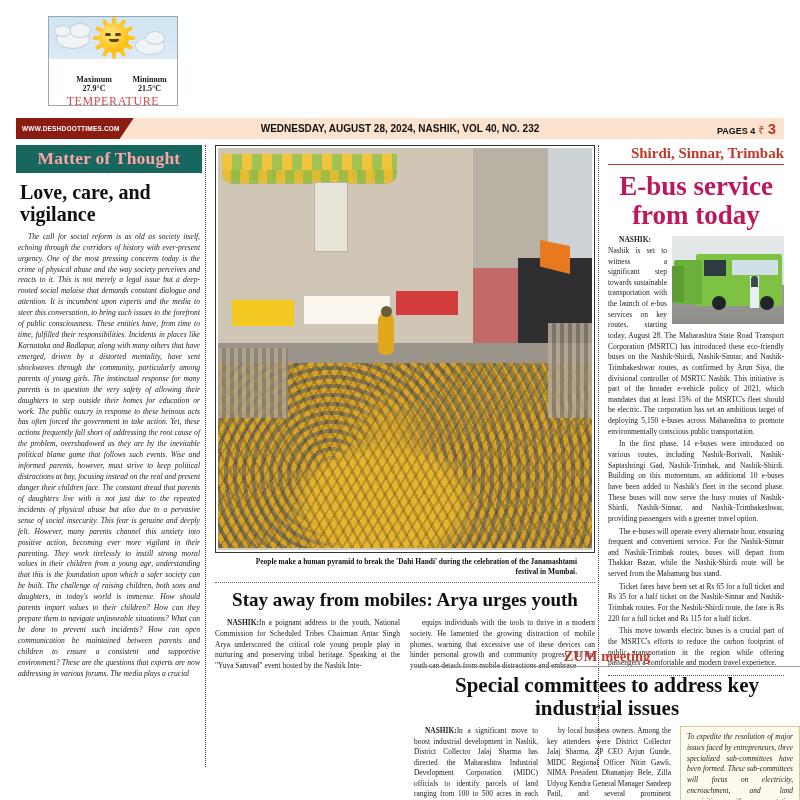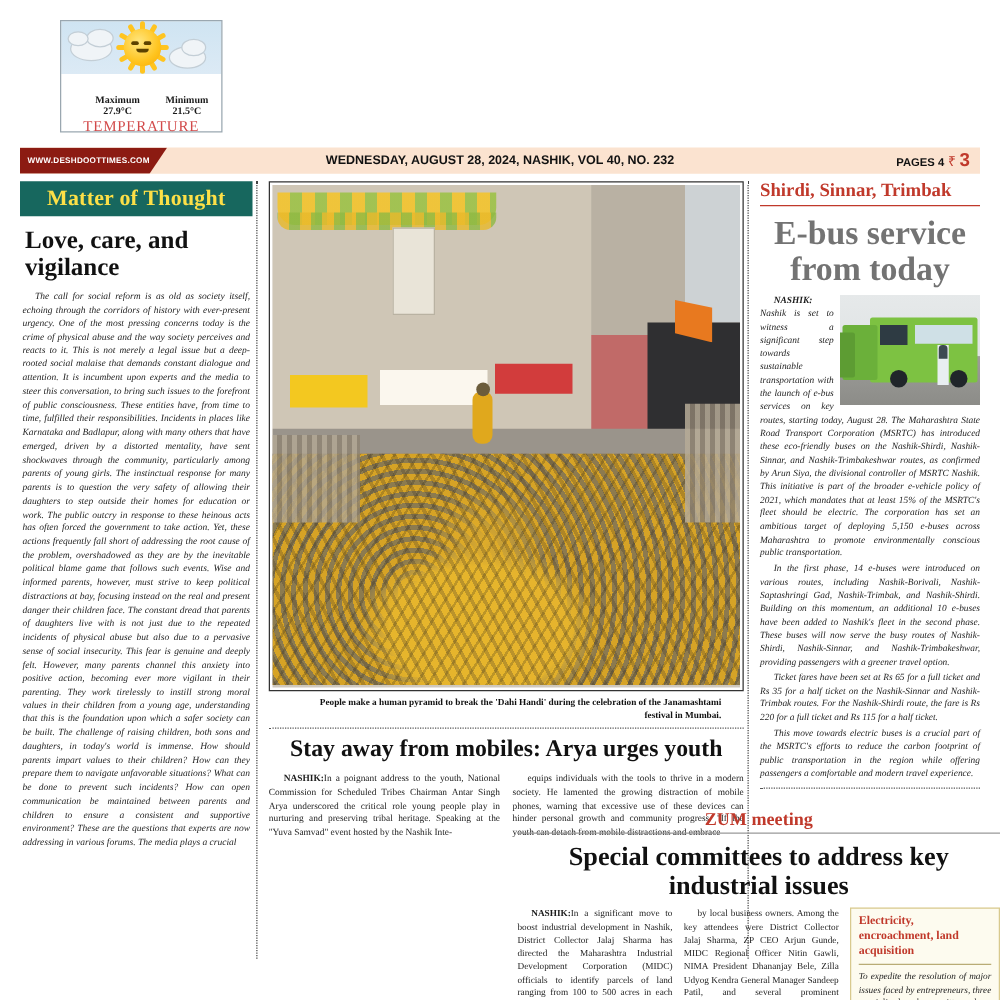--- a/index.html
+++ b/index.html
@@ -106,21 +106,21 @@
 
   
   .sheet { margin: 6px 16px 0 16px; display: flex; height: 622px; }
   .col-left   { width: 186px; flex: 0 0 186px; }
   .vdiv { width: 7px; flex: 0 0 7px; border-left: 1px dotted #444; margin: 0 3px; }
   .col-mid    { width: 380px; flex: 0 0 380px; }
   .col-right  { flex: 1 1 auto; }
 
   
   .mot-head {
-    background: #17675e; color: #fde047; font-size: 17.5px; font-weight: bold;
+    background: #17675e; color: #fca5a5; font-size: 17.5px; font-weight: bold;
     text-align: center; padding: 3px 0 4px 0; letter-spacing: 0.2px;
   }
   .mot-title {
     text-align: left; font-size: 20px; font-weight: bold; line-height: 1.12;
     padding: 8px 4px 6px 4px; color: #111;
   }
   .mot-body {
     font-style: italic; font-size: 7.6px; line-height: 1.44; text-align: justify;
     padding: 0 2px; color: #1c1c1c; -webkit-hyphens: auto; hyphens: auto;
   }
@@ -147,30 +147,30 @@
   .two-col {
     column-count: 2; column-gap: 10px; column-rule: none;
     font-size: 7.5px; line-height: 1.44; text-align: justify; color: #1c1c1c;
     -webkit-hyphens: auto; hyphens: auto;
   }
   .two-col p { text-indent: 12px; margin-bottom: 2px; }
   .dateline { font-weight: bold; }
 
   
   .kicker {
-    color: #c0392b; font-size: 15px; font-weight: bold; text-align: left;
+    color: #c0392b; font-size: 15px; font-weight: bold; text-align: right;
     padding-bottom: 2px; border-bottom: 1.5px solid #c0392b;
   }
   .ebus-title {
     text-align: center; font-size: 27px; font-weight: bold; line-height: 1.06;
-    padding: 7px 0 6px 0; color: #737373;
+    padding: 7px 0 6px 0; color: #be185d;
   }
   .ebus-body {
     font-size: 7.5px; line-height: 1.42; text-align: justify; color: #1c1c1c;
-    -webkit-hyphens: auto; hyphens: auto; font-style: italic;
+    -webkit-hyphens: auto; hyphens: auto;
   }
   .ebus-body p { text-indent: 11px; margin-bottom: 2px; }
   .bus-photo {
     float: right; width: 112px; height: 88px; margin: 1px 0 3px 5px;
     background: linear-gradient(#e6e9ea 0%, #dfe3e4 55%, #9d9d99 56%, #8c8c88 100%);
     position: relative; overflow: hidden; border: 0;
   }
   .bus { position: absolute; background: #7dc242; border-radius: 2px; }
   .bus-win { position: absolute; background: #3b4a52; }
   .bus-wheel { position: absolute; background: #20252a; border-radius: 50%; }
@@ -339,37 +339,37 @@
         <div class="bus-wheel" style="left:40px;top:60px;width:14px;height:14px;"></div>
         <div class="bus-wheel" style="left:88px;top:60px;width:14px;height:14px;"></div>
         <div class="bus" style="left:2px;top:24px;width:28px;height:44px;background:#6bb03a;"></div>
         <div class="bus" style="left:-10px;top:30px;width:22px;height:36px;background:#5d9c33;"></div>
         <div style="position:absolute;left:78px;top:40px;width:9px;height:32px;background:#e8eef1;"></div>
         <div style="position:absolute;left:79px;top:40px;width:7px;height:11px;background:#3d4a52;border-radius:3px 3px 0 0;"></div>
       </div>
       <p><span class="dateline">NASHIK:</span>
         <span>Nashik is set to witness a significant step towards sustainable transportation with the launch of e-bus services on key routes, starting today, August 28. The Maharashtra State Road Transport Corporation (MSRTC) has introduced these eco-friendly buses on the Nashik-Shirdi, Nashik-Sinnar, and Nashik-Trimbakeshwar routes, as confirmed by Arun Siya, the divisional controller of MSRTC Nashik. This initiative is part of the broader e-vehicle policy of 2021, which mandates that at least 15% of the MSRTC's fleet should be electric. The corporation has set an ambitious target of deploying 5,150 e-buses across Maharashtra to promote environmentally conscious public transportation.</span></p>
       <p>In the first phase, 14 e-buses were introduced on various routes, including Nashik-Borivali, Nashik-Saptashringi Gad, Nashik-Trimbak, and Nashik-Shirdi. Building on this momentum, an additional 10 e-buses have been added to Nashik's fleet in the second phase. These buses will now serve the busy routes of Nashik-Shirdi, Nashik-Sinnar, and Nashik-Trimbakeshwar, providing passengers with a greener travel option.</p>
+      <p>The e-buses will operate every alternate hour, ensuring frequent and convenient service. For the Nashik-Sinnar and Nashik-Trimbak routes, buses will depart from Thakkar Bazar, while the Nashik-Shirdi route will be served from the Mahamarg bus stand.</p>
       <p>Ticket fares have been set at Rs 65 for a full ticket and Rs 35 for a half ticket on the Nashik-Sinnar and Nashik-Trimbak routes. For the Nashik-Shirdi route, the fare is Rs 220 for a full ticket and Rs 115 for a half ticket.</p>
       <p>This move towards electric buses is a crucial part of the MSRTC's efforts to reduce the carbon footprint of public transportation in the region while offering passengers a comfortable and modern travel experience.</p>
     </div>
     <div class="rt-dots"></div>
   </div>
 </div>
 
 <div class="zum-wrap" style="position:absolute;left:398px;top:648px;width:386px;">
   <div class="zum-head">ZUM meeting</div>
   <div class="zum-rule"></div>
   <div class="zum-title">Special committees to address key industrial issues</div>
   <div class="zum-cols">
     <div class="zcol">
       <p><span class="dateline">NASHIK:</span><span>In a significant move to boost industrial development in Nashik, District Collector Jalaj Sharma has directed the Maharashtra Industrial Development Corporation (MIDC) officials to identify parcels of land ranging from 100 to 500 acres in each taluka. This initiative aims to meet the growing demand for land to attract large-scale industries to the district.</span></p>
     </div>
     <div class="zcol">
       <p>by local business owners. Among the key attendees were District Collector Jalaj Sharma, ZP CEO Arjun Gunde, MIDC Regional Officer Nitin Gawli, NIMA President Dhananjay Bele, Zilla Udyog Kendra General Manager Sandeep Patil, and several prominent entrepreneurs.</p>
 
     </div>
     <div class="sidebox">
-      <div class="sidebox-title">Electricity, encroachment, land acquisition</div>
       <div class="sidebox-body">To expedite the resolution of major issues faced by entrepreneurs, three specialized sub-committees have been formed. These sub-committees will focus on electricity, encroachment, and land acquisition, with representation from the Collector's</div>
     </div>
   </div>
 </div>
 
 </body></html>

